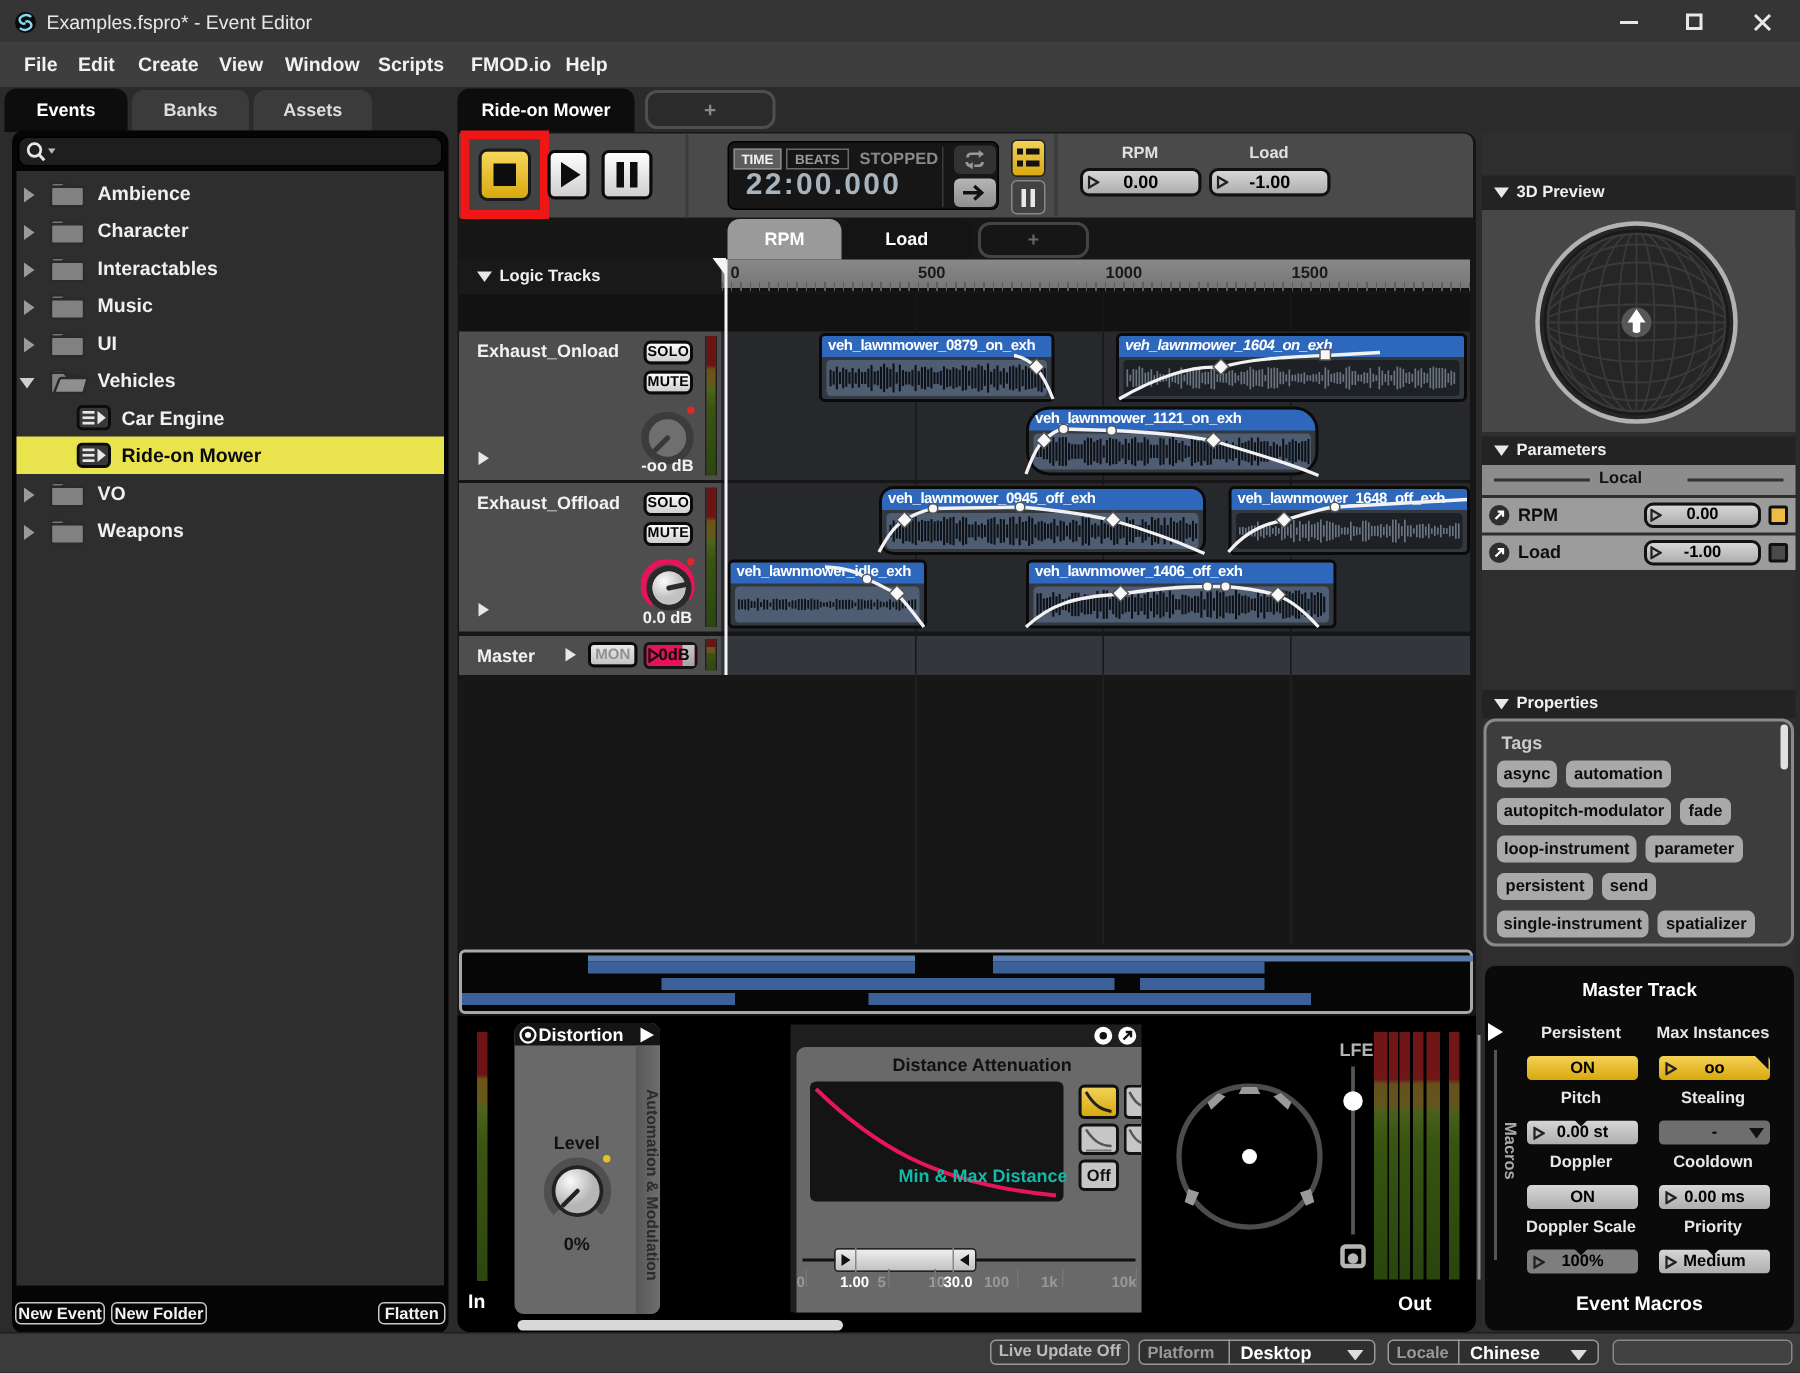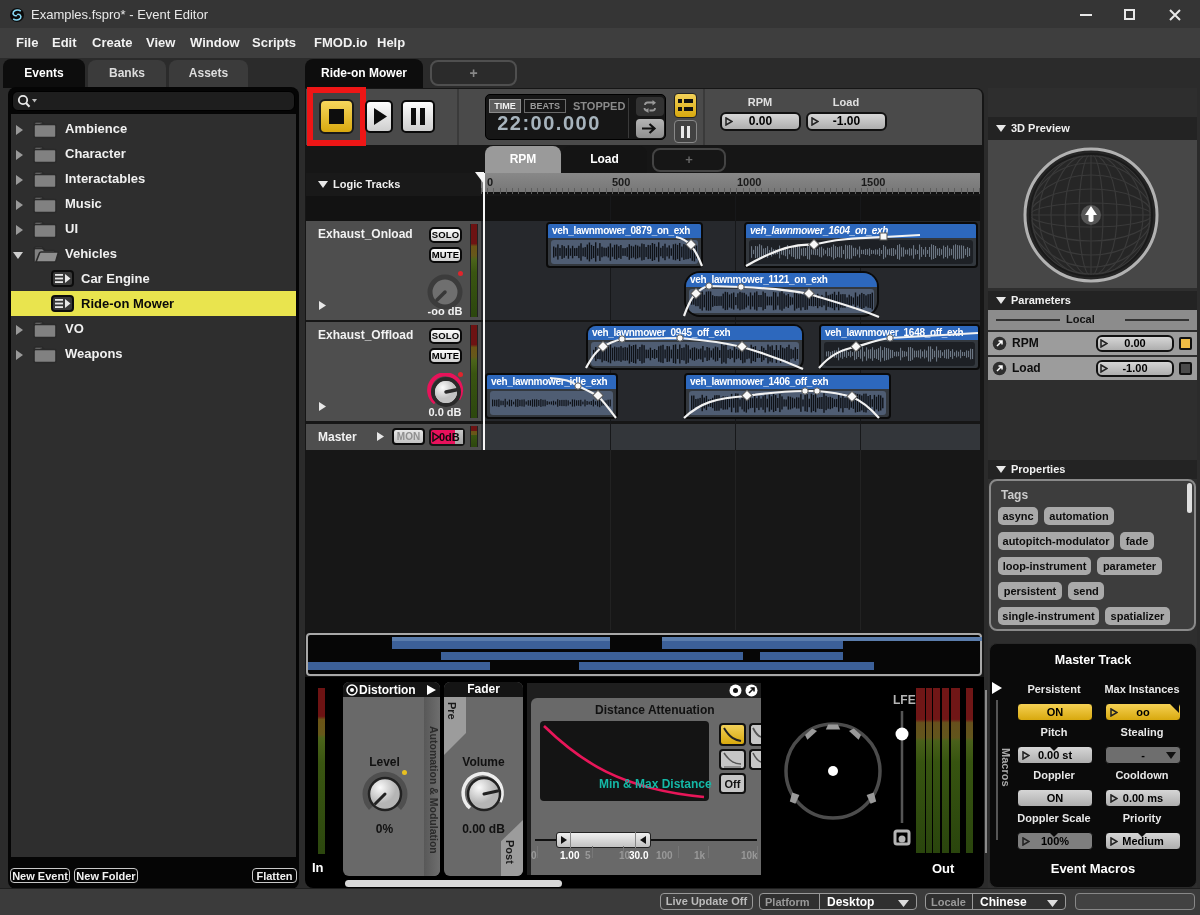--- a/index.html
+++ b/index.html
@@ -961,34 +961,20 @@
   <radialGradient id="dk" cx="0.35" cy="0.3">
           <stop offset="0" stop-color="#fafafa"></stop>
           <stop offset="1" stop-color="#b5b5b5"></stop>
         </radialGradient>
   <circle cx="23" cy="23" r="16" fill="url(#dk)" stroke="#222" stroke-width="2.5"></circle>
   <path d="M23 23 L13.5 32.5" stroke="#222" stroke-width="3" stroke-linecap="round"></path>
  </svg>
  <div style="position:absolute;left:14px;top:140px;width:55px;text-align:center;color:#111;font-weight:bold;font-size:12px;">0%</div>
 </div>
 
-<div class="abs" style="left:444px;top:682px;width:79px;height:194px;background:#696969;border-radius:6px;overflow:hidden;">
- <div style="position:absolute;left:0;top:0;width:100%;height:15px;background:#141414;color:#fff;font-weight:bold;font-size:12px;text-align:center;line-height:14px;">Fader</div>
- <div style="position:absolute;left:0;top:15px;width:22px;height:58px;background:#9c9c9c;clip-path:polygon(0 0,100% 0,100% 62%,0 100%);"></div>
- <div class="vtx" style="position:absolute;left:2px;top:20px;color:#1a1a1a;font-weight:bold;font-size:11px;">Pre</div>
- <div style="position:absolute;left:57px;top:138px;width:22px;height:56px;background:#9c9c9c;clip-path:polygon(0 38%,100% 0,100% 100%,0 100%);"></div>
- <div class="vtx" style="position:absolute;left:60px;top:158px;color:#1a1a1a;font-weight:bold;font-size:11px;">Post</div>
- <div style="position:absolute;left:12px;top:73px;width:55px;text-align:center;color:#111;font-weight:bold;font-size:12px;">Volume</div>
- <svg style="position:absolute;left:16px;top:88px" width="48" height="48" viewBox="0 0 48 48">
-  <path d="M10 38 A19.5 19.5 0 1 1 40 32" fill="none" stroke="#ededed" stroke-width="3.5"></path>
-  <circle cx="24" cy="24" r="16" fill="url(#dk)" stroke="#222" stroke-width="2.5"></circle>
-  <path d="M24 24 L37.5 21" stroke="#222" stroke-width="3" stroke-linecap="round"></path>
- </svg>
- <div style="position:absolute;left:8px;top:140px;width:63px;text-align:center;color:#111;font-weight:bold;font-size:12px;">0.00 dB</div>
-</div>
 
 <div class="abs" style="left:527px;top:683px;width:234px;height:192px;background:#1e1e1e;"></div>
 <svg class="abs" style="left:729px;top:684px" width="13" height="13">
       <circle cx="6.5" cy="6.5" r="6" fill="#fff"></circle>
       <circle cx="6.5" cy="6.5" r="2.5" fill="#111"></circle>
     </svg>
 <svg class="abs" style="left:745px;top:684px" width="13" height="13">
       <circle cx="6.5" cy="6.5" r="6" fill="#fff"></circle>
       <path d="M4 9 L9 4 M5.5 4 L9 4 L9 7.5" stroke="#111" stroke-width="1.6" fill="none"></path>
     </svg>

